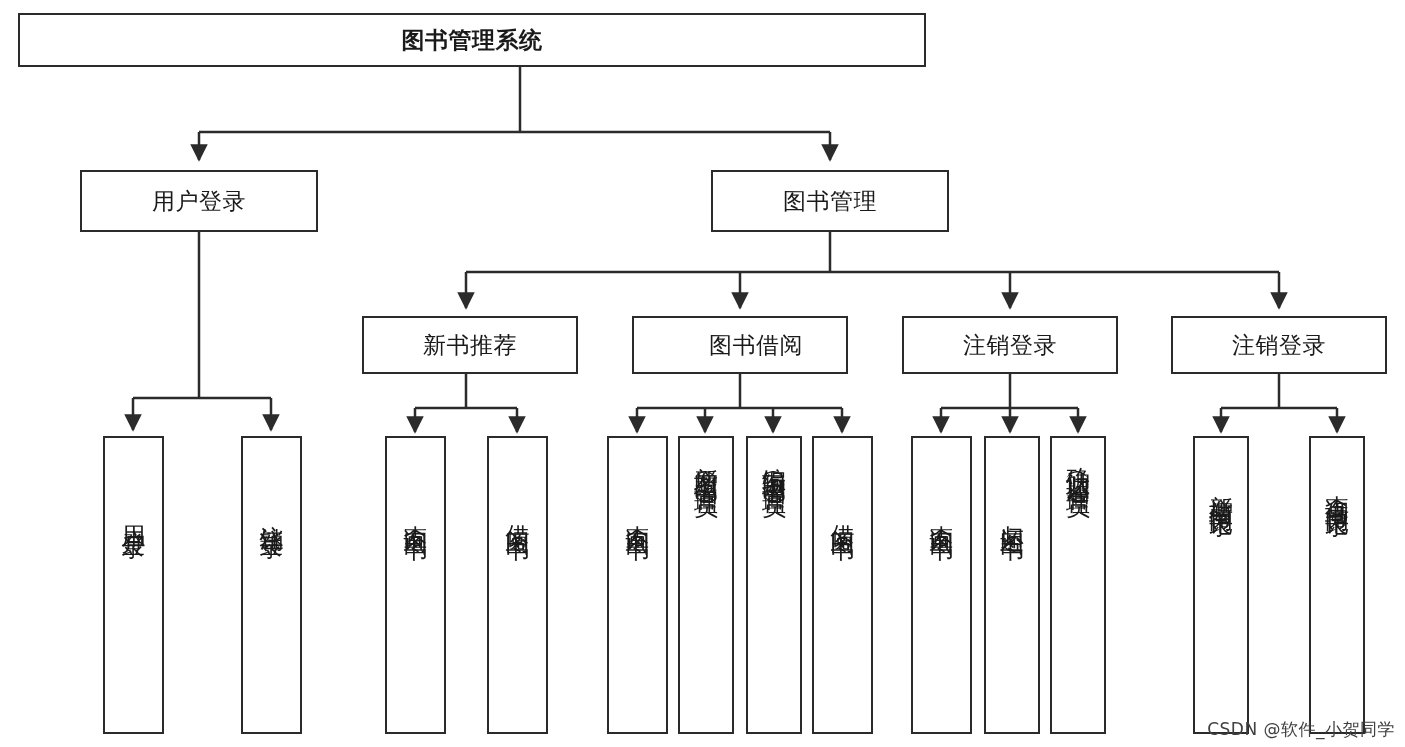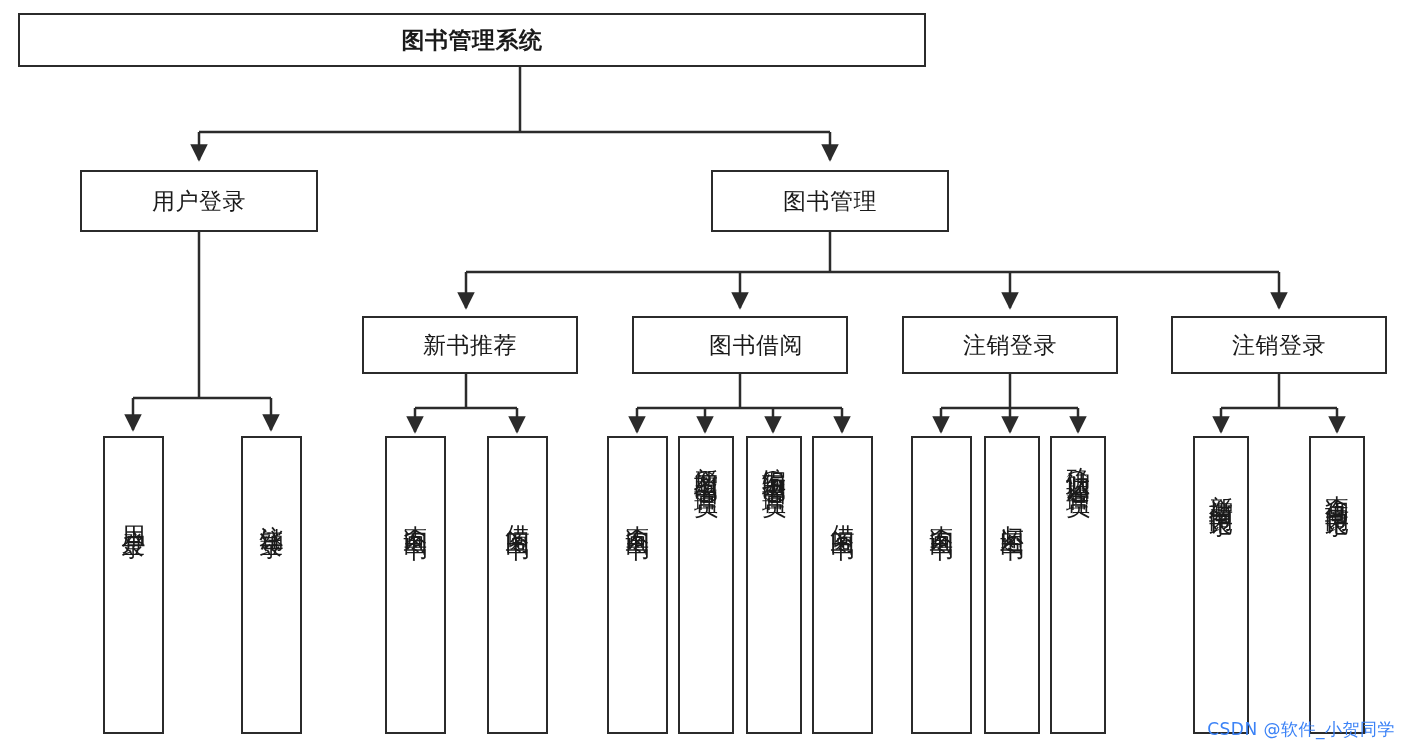--- a/index.html
+++ b/index.html
@@ -64,21 +64,21 @@
     margin-top: 30px;
   }
   .node.vertical.top .node-label {
     margin-top: 2px;
   }
   #watermark {
     position: absolute;
     right: 10px;
     bottom: 6px;
     font-size: 17px;
-    color: #3b82f6;
+    color: #404040;
     letter-spacing: 0.5px;
     z-index: 3;
     white-space: nowrap;
   }
 </style>
 </head>
 <body>
 
 <div id="diagram">
 

